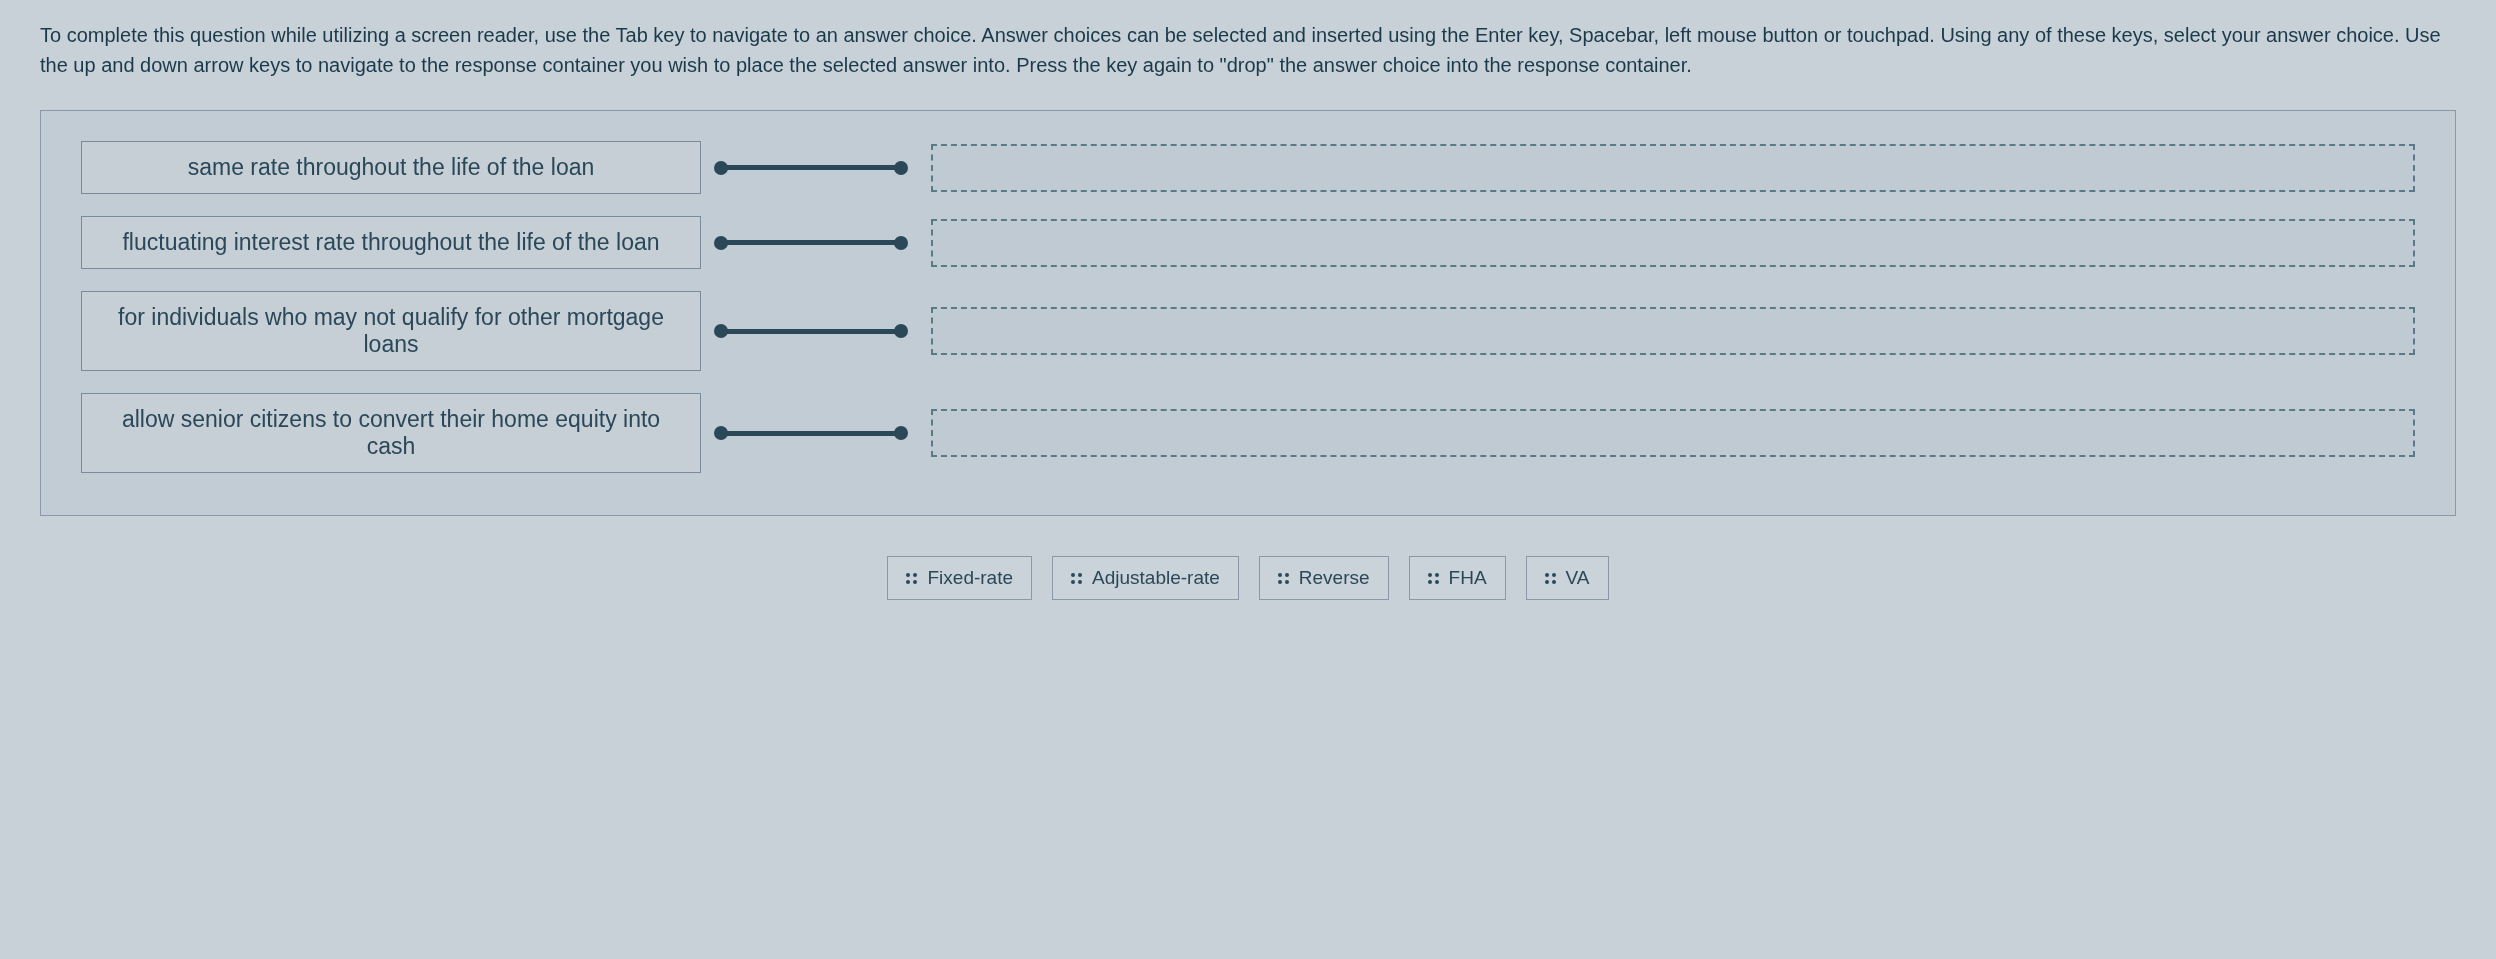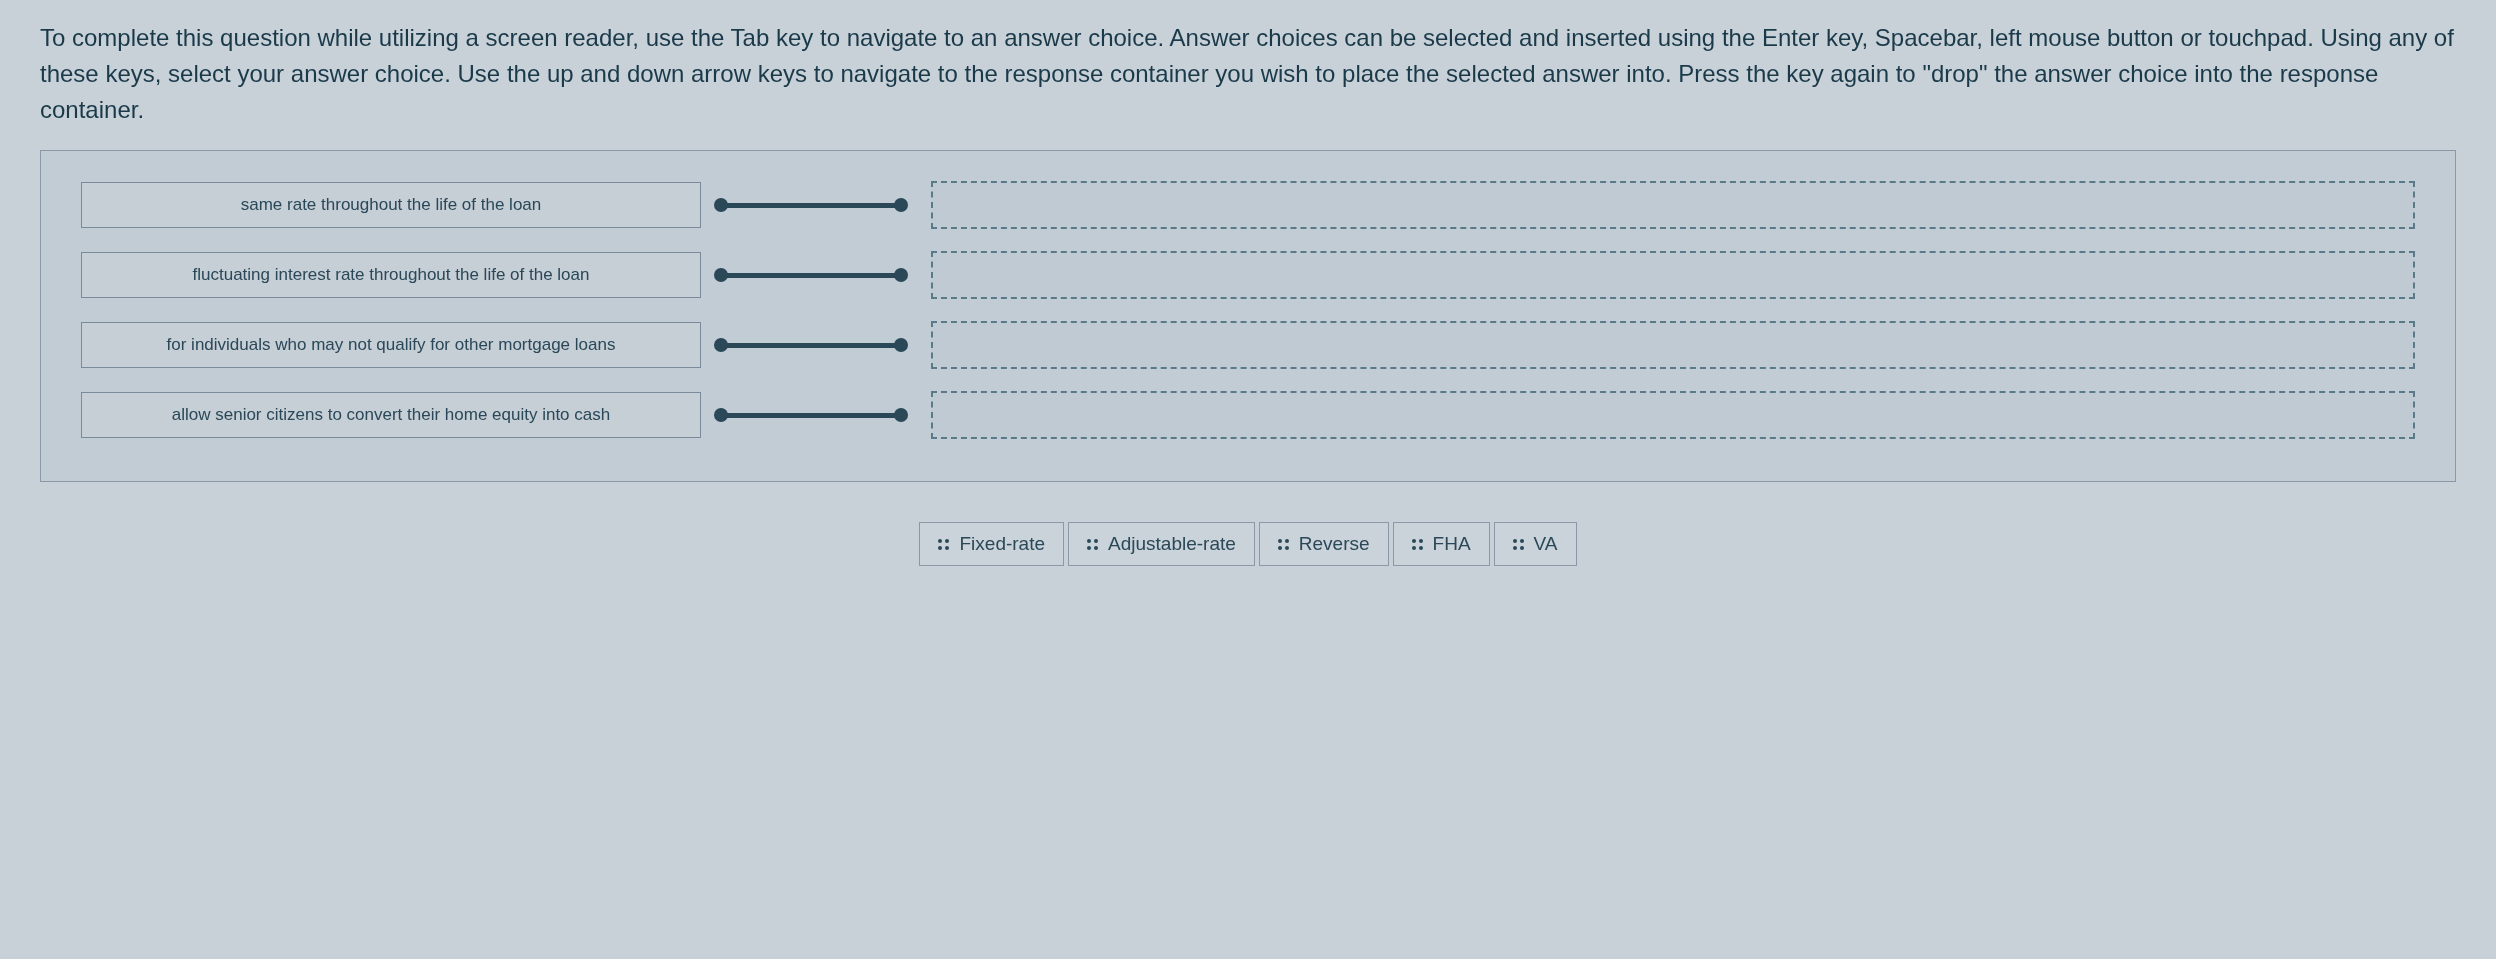--- a/index.html
+++ b/index.html
@@ -7,43 +7,43 @@
       padding: 0;
       box-sizing: border-box;
     }
     body {
       font-family: Arial, Helvetica, sans-serif;
       background: #c8d0d8;
       padding: 20px 40px;
       color: #2a4858;
     }
     .instructions {
-      font-size: 24px;
+      font-size: 20px;
       line-height: 1.5;
       color: #1a3a4a;
-      margin-bottom: 22px;
+      margin-bottom: 30px;
     }
     .matching-area {
       border: 1px solid #8a98a8;
       padding: 30px 40px 20px 40px;
       background: #c2ccd4;
       margin-bottom: 40px;
     }
     .match-row {
       display: flex;
       align-items: center;
       margin-bottom: 22px;
     }
     .description-box {
       flex: 0 0 620px;
       border: 1px solid #7a8a9a;
       background: #c6ced6;
       padding: 12px 20px;
       text-align: center;
-      font-size: 17px;
+      font-size: 23px;
       color: #2a4858;
     }
     .connector {
       flex: 0 0 220px;
       display: flex;
       align-items: center;
       justify-content: center;
       position: relative;
       height: 40px;
     }
@@ -73,21 +73,21 @@
     .drop-zone {
       flex: 1;
       min-height: 48px;
       border: 2px dashed #5a7a8a;
       background: #c0cad2;
       margin-left: 10px;
     }
     .answer-bank {
       display: flex;
       justify-content: center;
-      gap: 4px;
+      gap: 20px;
       margin-top: 30px;
     }
     .answer-tile {
       border: 1px solid #8a98a8;
       background: #cad2da;
       padding: 10px 18px;
       font-size: 19px;
       color: #2a4858;
       display: flex;
       align-items: center;

